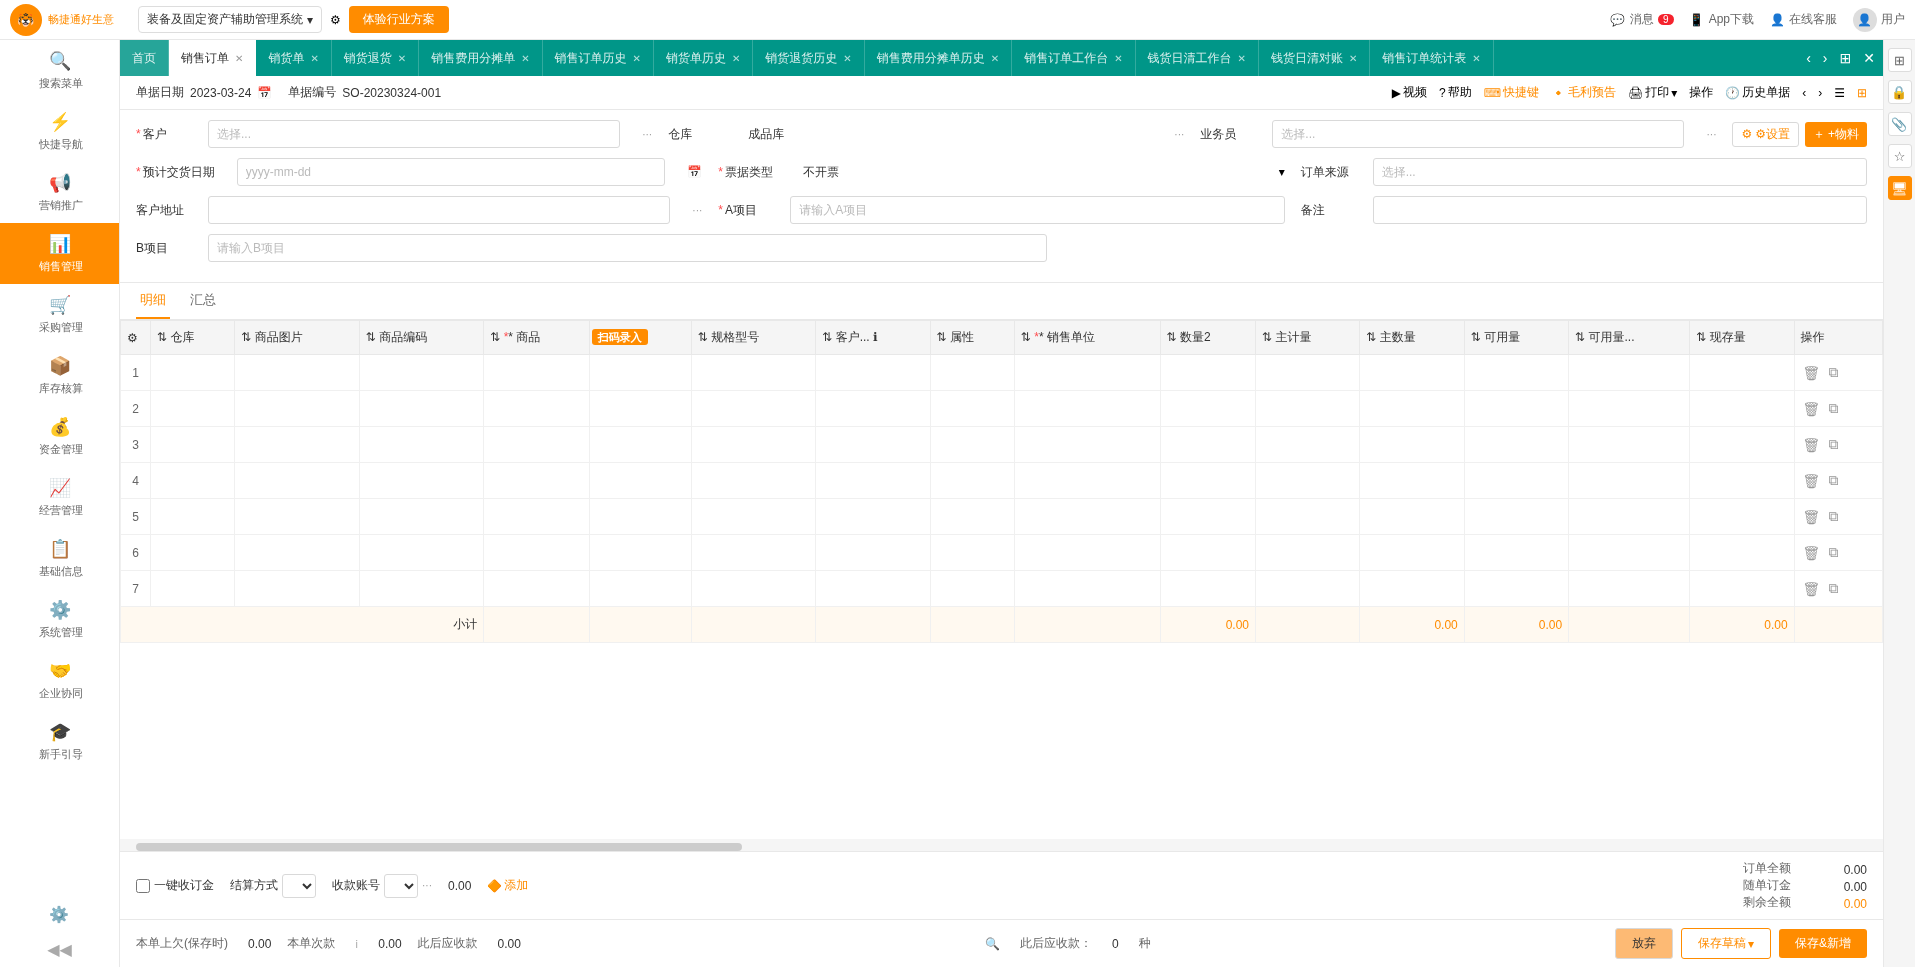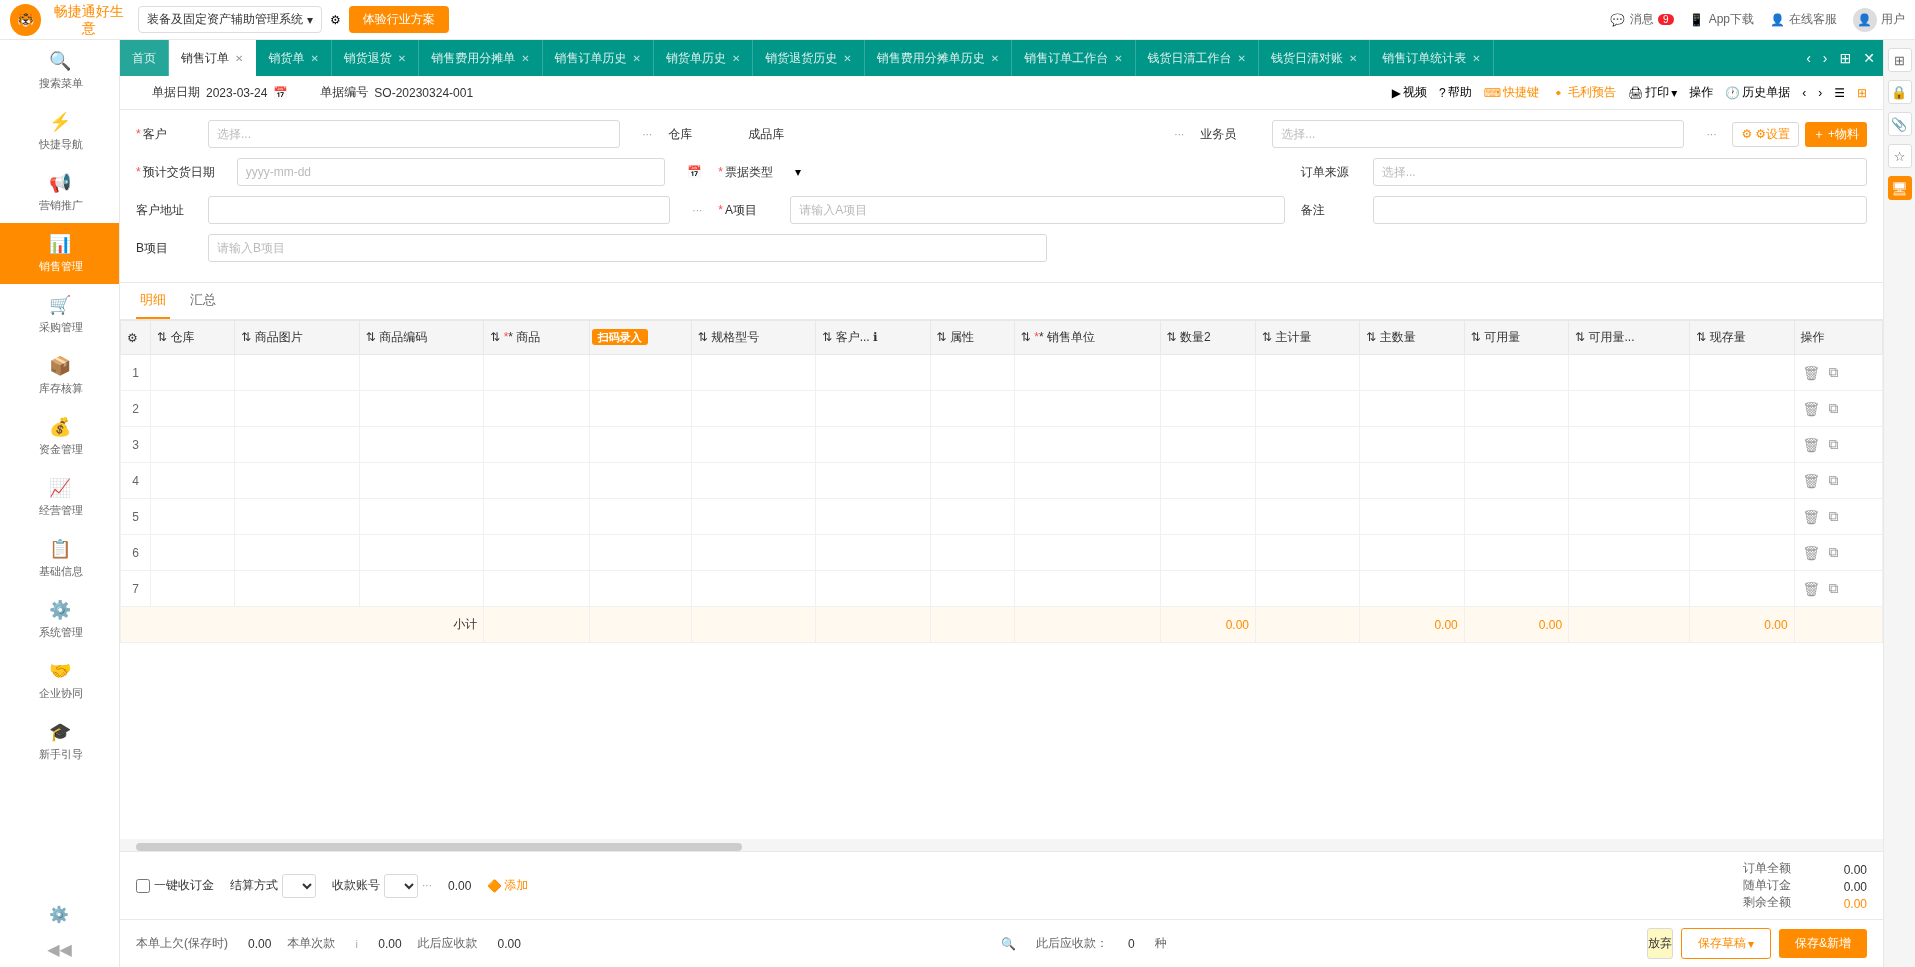--- a/index.html
+++ b/index.html
@@ -2,21 +2,21 @@
 <html><head>
   <meta charset="utf-8">
   <style>
     * { box-sizing: border-box; margin: 0; padding: 0; }
     body { font-family: 'Microsoft YaHei', Arial, sans-serif; font-size: 12px; background: #f0f2f5; color: #333; overflow: hidden; }
     
     
     .top-bar { height: 40px; background: #fff; display: flex; align-items: center; padding: 0 10px; border-bottom: 1px solid #e8e8e8; gap: 8px; }
     .logo-area { display: flex; align-items: center; gap: 6px; width: 120px; }
     .logo-icon { width: 32px; height: 32px; background: #ff8c00; border-radius: 50%; display: flex; align-items: center; justify-content: center; color: white; font-size: 14px; font-weight: bold; }
-    .logo-text { font-size: 14px; color: #ff8c00; line-height: 1.2; text-align: center; }
+    .logo-text { font-size: 11px; color: #ff8c00; line-height: 1.2; text-align: center; }
     .app-selector { display: flex; align-items: center; gap: 4px; padding: 4px 8px; border: 1px solid #ddd; border-radius: 4px; cursor: pointer; font-size: 12px; color: #333; }
     .plan-btn { background: #ff8c00; color: white; border: none; padding: 5px 14px; border-radius: 4px; cursor: pointer; font-size: 12px; }
     .top-right { margin-left: auto; display: flex; align-items: center; gap: 16px; font-size: 12px; color: #666; }
     .top-right-item { display: flex; align-items: center; gap: 4px; cursor: pointer; }
     .badge { background: #f5222d; color: white; border-radius: 10px; padding: 0 4px; font-size: 10px; min-width: 16px; text-align: center; }
     
     
     .layout { display: flex; height: calc(100vh - 40px); }
     
     
@@ -38,21 +38,21 @@
     .tab.active { background: #fff; color: #333; }
     .tab .close-btn { font-size: 10px; color: rgba(255,255,255,0.7); margin-left: 2px; }
     .tab.active .close-btn { color: #999; }
     .tab-home { background: rgba(255,255,255,0.15); }
     .tab-nav { display: flex; align-items: center; margin-left: auto; gap: 4px; padding: 0 4px; }
     .tab-nav-btn { color: white; background: none; border: none; cursor: pointer; padding: 4px; font-size: 14px; }
     
     
     .form-header { background: #fff; padding: 8px 16px; border-bottom: 1px solid #e8e8e8; display: flex; align-items: center; gap: 16px; }
     .form-header-field { display: flex; align-items: center; gap: 6px; font-size: 12px; }
-    .form-header-label { color: #333; white-space: nowrap; margin-left: 16px; }
+    .form-header-label { color: #333; white-space: nowrap; }
     .form-header-value { color: #333; font-weight: 500; }
     .form-header-actions { margin-left: auto; display: flex; align-items: center; gap: 12px; font-size: 12px; color: #666; }
     .icon-btn { background: none; border: none; cursor: pointer; font-size: 12px; display: flex; align-items: center; gap: 2px; }
     .form-row { display: flex; align-items: center; gap: 16px; margin-bottom: 10px; }
     .form-field { display: flex; align-items: center; gap: 22px; flex: 1; }
     .form-field-label { color: #333; font-size: 12px; white-space: nowrap; min-width: 50px; }
     .form-field-label.required::before { content: '*'; color: #ff4d4f; margin-right: 2px; }
     .form-input { flex: 1; border: 1px solid #d9d9d9; border-radius: 3px; padding: 4px 8px; font-size: 12px; color: #333; outline: none; height: 28px; }
     .form-input::placeholder { color: #bbb; }
     .dots-btn { color: #999; cursor: pointer; font-size: 10px; }
@@ -93,21 +93,21 @@
     .total-label { color: #666; }
     .total-value { color: #333; min-width: 60px; text-align: right; }
     .total-value.orange { color: #ff8c00; }
     
     
     .bottom-bar { background: #fff; padding: 8px 16px; border-top: 1px solid #e8e8e8; display: flex; align-items: center; gap: 16px; }
     .bottom-field { display: flex; align-items: center; gap: 20px; font-size: 12px; }
     .bottom-field-label { color: #666; white-space: nowrap; }
     .bottom-field-value { color: #333; }
     .bottom-actions { margin-left: auto; display: flex; align-items: center; gap: 8px; }
-    .btn-discard { border: 1px solid #d9d9d9; background: #fef9c3; padding: 6px 0; border-radius: 3px; cursor: pointer; font-size: 12px; color: #333; }
+    .btn-discard { border: 1px solid #d9d9d9; background: #fdba74; padding: 6px 16px; border-radius: 3px; cursor: pointer; font-size: 12px; color: #333; }
     .btn-save-draft { border: 1px solid #ff8c00; background: white; color: #ff8c00; padding: 6px 16px; border-radius: 3px; cursor: pointer; font-size: 12px; display: flex; align-items: center; gap: 2px; }
     .btn-save-new { background: #ff8c00; color: white; border: none; padding: 6px 16px; border-radius: 3px; cursor: pointer; font-size: 12px; }
     
     
     .right-panel { width: 32px; background: #f5f5f5; border-left: 1px solid #e8e8e8; display: flex; flex-direction: column; align-items: center; padding: 8px 4px; gap: 8px; }
     .right-panel-btn { width: 24px; height: 24px; border: 1px solid #ddd; border-radius: 3px; background: white; display: flex; align-items: center; justify-content: center; cursor: pointer; font-size: 13px; color: #666; }
 
     .form-content { flex: 1; overflow: hidden; display: flex; flex-direction: column; }
     
     .table-header-gear { width: 30px; }
@@ -359,20 +359,21 @@
         </div>
 
         <div class="form-row">
           <div class="form-field" style="flex:1.5">
             <span class="form-field-label required">预计交货日期</span>
             <input class="form-input" placeholder="yyyy-mm-dd" style="">
             <button class="icon-btn">📅</button>
           </div>
           <div class="form-field" style="flex:1.5">
             <span class="form-field-label required">票据类型</span>
+            <span style="flex:1;color:#333;font-size:12px;padding:4px 8px;">不开票</span>
             <button class="icon-btn">▾</button>
           </div>
           <div class="form-field" style="flex:1.5">
             <span class="form-field-label">订单来源</span>
             <input class="form-input" placeholder="选择..." style="">
           </div>
         </div>
 
         <div class="form-row">
           <div class="form-field" style="flex:1.5">

